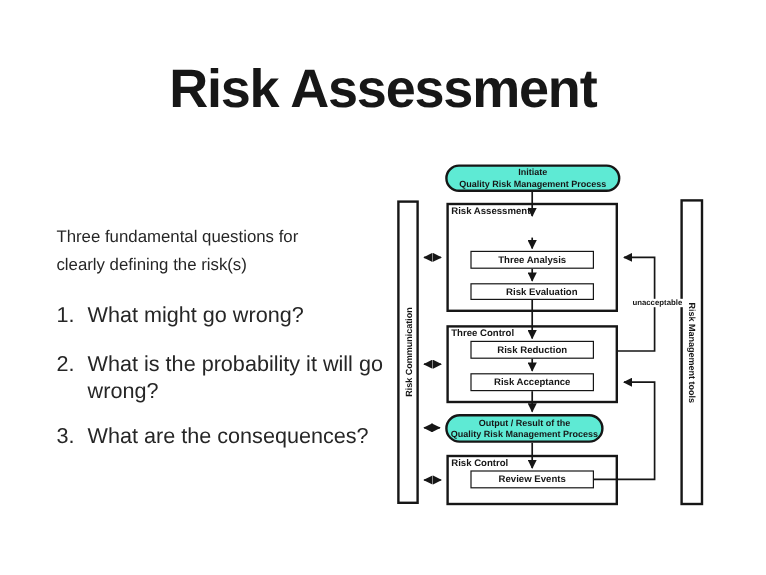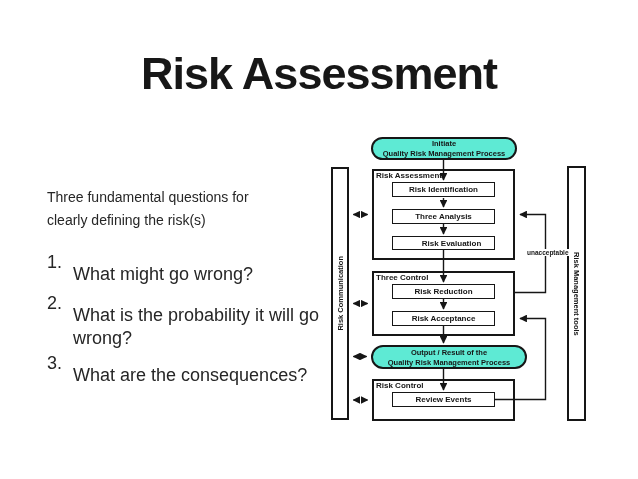--- a/index.html
+++ b/index.html
@@ -18,21 +18,21 @@
     font-size:45px;font-weight:bold;letter-spacing:-1px;color:var(--title);
     line-height:50px;white-space:nowrap;
   }
   
   .intro{
     position:absolute;left:47px;top:186px;width:300px;
     font-size:14px;line-height:23px;white-space:pre-line;
   }
   .q{position:absolute;left:47px;font-size:18px;line-height:23px;}
   .q .num{display:inline-block;width:26px;vertical-align:top;}
-  .q .qt{display:inline-block;width:262px;vertical-align:top;white-space:pre-line;margin-top:12px;}
+  .q .qt{display:inline-block;width:262px;vertical-align:top;white-space:pre-line;}
   .q1{top:251px;} .q2{top:292px;} .q3{top:352px;}
   
   .diagram{position:absolute;inset:0;}
   .dbox{position:absolute;box-sizing:border-box;border:2px solid var(--line);background:transparent;}
   .rounded{
     border-radius:12px;background:#5eead4;display:flex;flex-direction:column;
     align-items:center;justify-content:center;text-align:center;
     font-size:7.5px;font-weight:bold;line-height:9.5px;color:var(--line);white-space:nowrap;
   }
   .section-label{
@@ -87,30 +87,29 @@
       <span class="vbar-label">Risk Management tools</span>
     </div>
 
     <div class="dbox rounded" style="left:371px;top:137px;width:146px;height:23px;">
       <span>Initiate</span>
       <span>Quality Risk Management Process</span>
     </div>
 
     <div class="dbox" style="left:372px;top:169px;width:143px;height:91px;"></div>
     <div class="section-label" style="left:376px;top:171px;">Risk Assessment</div>
-    <div class="step" style="left:392px;top:182px;width:103px;height:15px;">Risk Identification</div>
     <div class="step" style="left:392px;top:209px;width:103px;height:15px;">Three Analysis</div>
     <div class="step" style="left:392px;top:236px;width:103px;height:14px;padding-left:16px;">Risk Evaluation</div>
 
     <div class="dbox" style="left:372px;top:271px;width:143px;height:65px;"></div>
     <div class="section-label" style="left:376px;top:273px;">Three Control</div>
     <div class="step" style="left:392px;top:284px;width:103px;height:15px;">Risk Reduction</div>
     <div class="step" style="left:392px;top:311px;width:103px;height:15px;">Risk Acceptance</div>
 
-    <div class="dbox rounded" style="left:371px;top:345px;width:156px;height:24px;justify-content:flex-end;">
+    <div class="dbox rounded" style="left:371px;top:345px;width:132px;height:24px;">
       <span>Output / Result of the</span>
       <span>Quality Risk Management Process</span>
     </div>
 
     <div class="dbox" style="left:372px;top:379px;width:143px;height:42px;"></div>
     <div class="section-label" style="left:376px;top:381px;">Risk Control</div>
     <div class="step" style="left:392px;top:392px;width:103px;height:15px;">Review Events</div>
 
     <svg class="arrows" width="638" height="479" viewBox="0 0 638 479">
       <defs>

